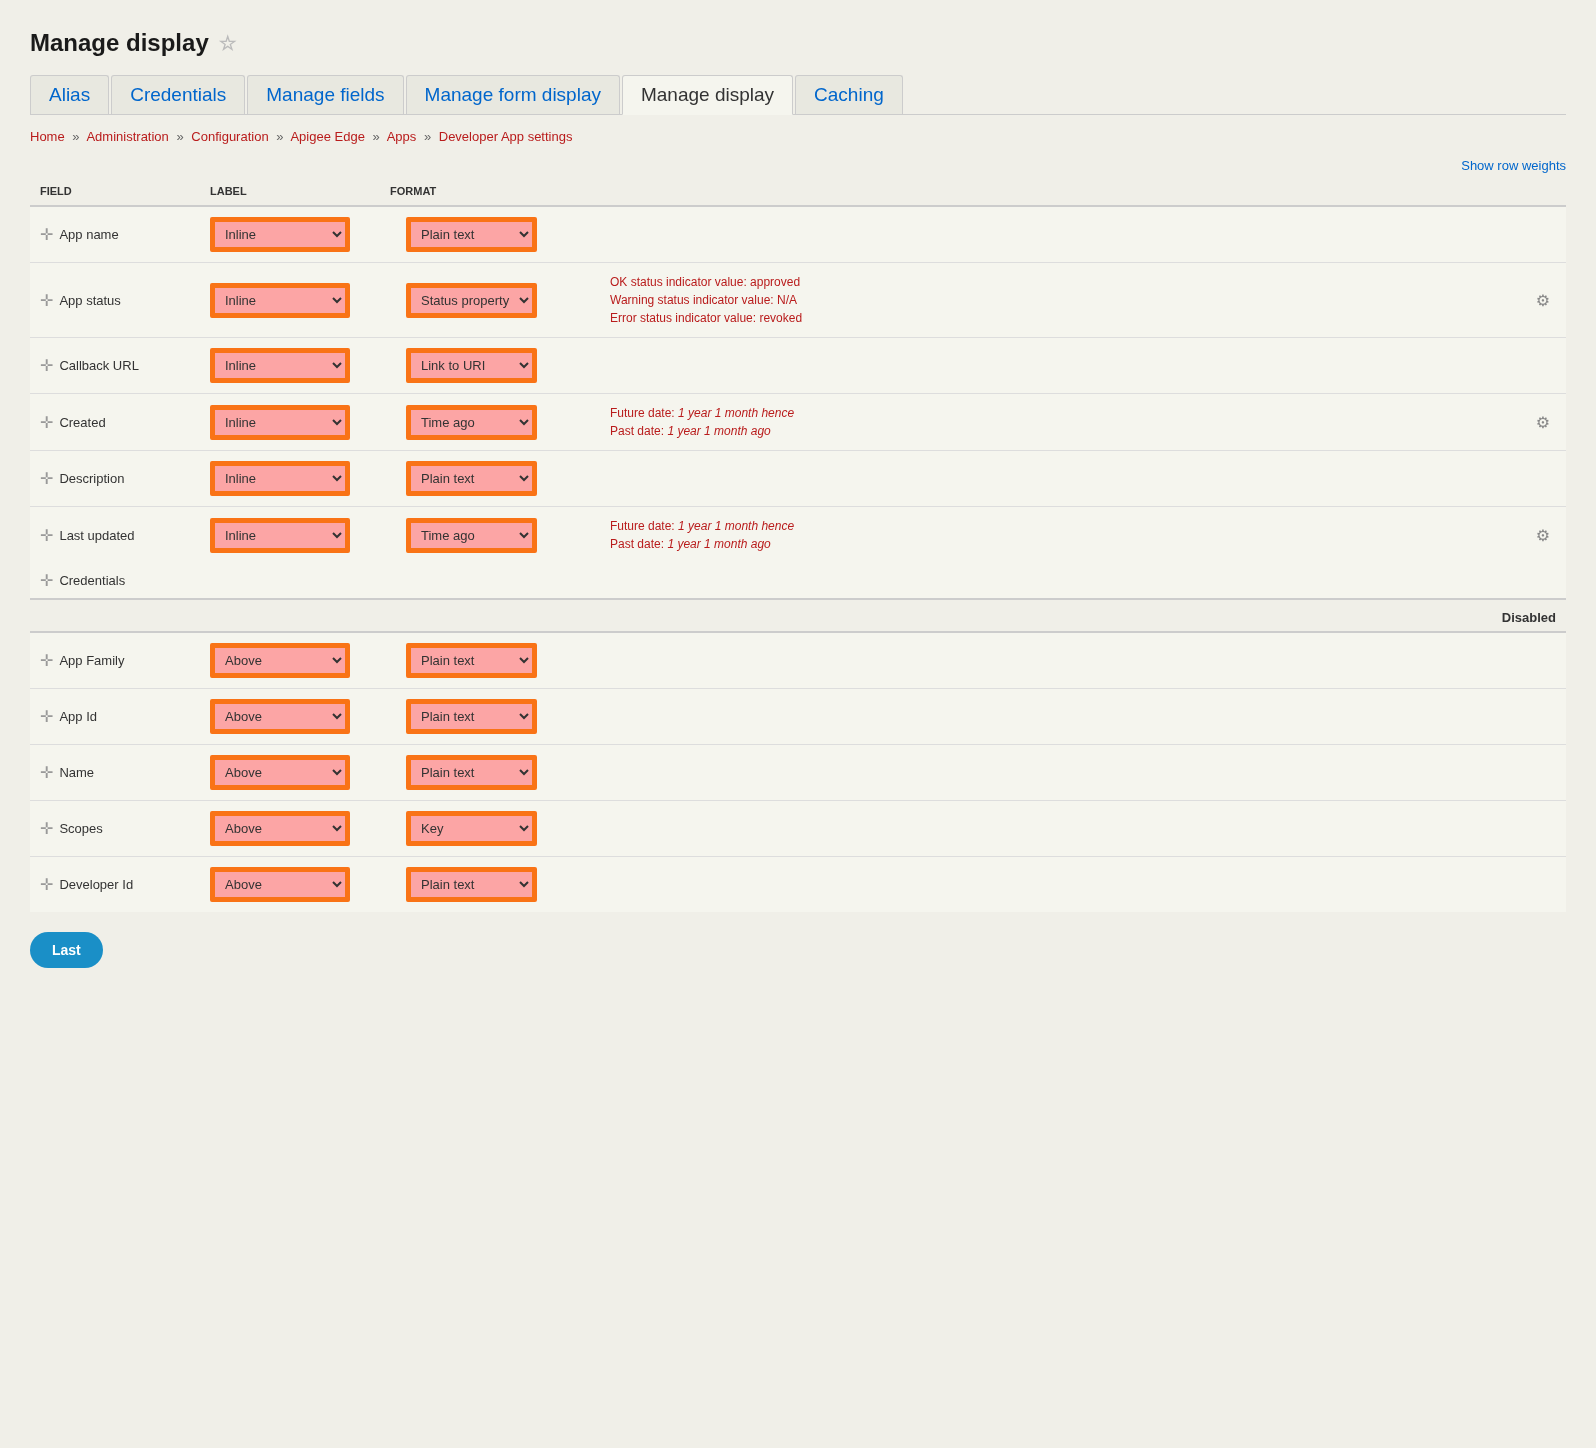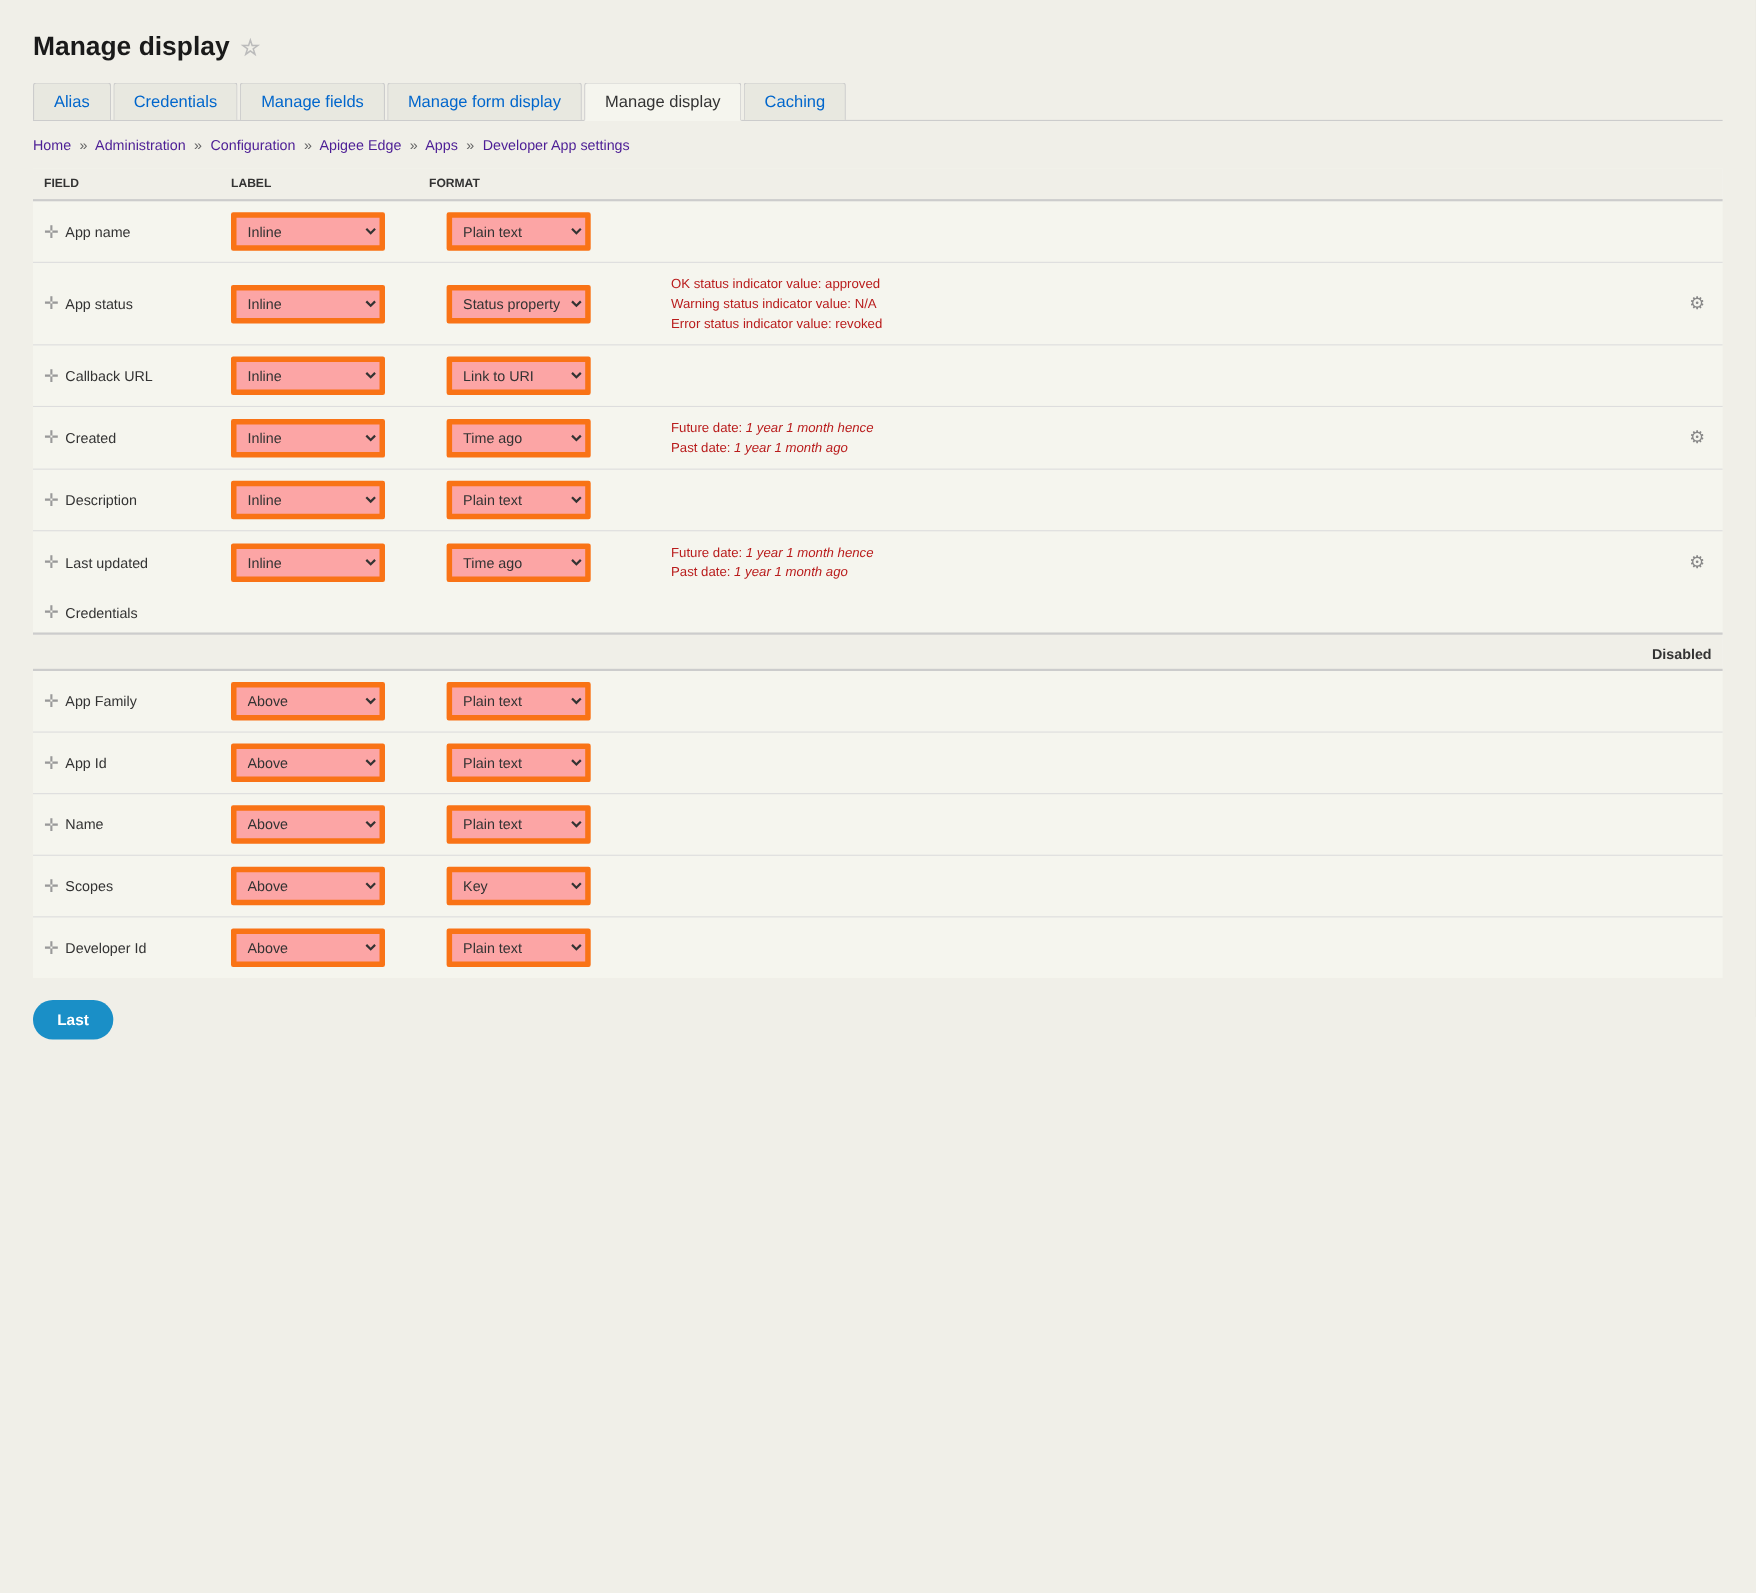--- a/index.html
+++ b/index.html
@@ -34,40 +34,40 @@
       margin-bottom: 14px;
       background: transparent;
     }
     .tab {
       padding: 8px 18px;
       border: 1px solid #ccc;
       border-bottom: none;
       background: #e8e8e0;
       color: #0066cc;
       cursor: pointer;
-      font-size: 15px;
+      font-size: 19px;
       margin-right: 2px;
       border-radius: 3px 3px 0 0;
       text-decoration: none;
     }
     .tab.active {
       background: #f5f5ee;
       color: #333;
       font-weight: normal;
       border-bottom: 1px solid #f5f5ee;
       margin-bottom: -1px;
       z-index: 1;
     }
     
     .breadcrumb {
       font-size: 13px;
       margin-bottom: 14px;
       color: #0066cc;
     }
-    .breadcrumb a { color: #4c1d95; text-decoration: none; }
+    .breadcrumb a { color: #b91c1c; text-decoration: none; }
     .breadcrumb span { color: #333; }
     .breadcrumb .sep { color: #666; margin: 0 4px; }
     
     .row-weights-link {
       text-align: right;
       margin-bottom: 4px;
     }
     .row-weights-link a {
       color: #0066cc;
       text-decoration: none;
@@ -191,20 +191,23 @@
     <a href="#">Configuration</a>
     <span class="sep">»</span>
     <a href="#">Apigee Edge</a>
     <span class="sep">»</span>
     <a href="#">Apps</a>
     <span class="sep">»</span>
     <a href="#">Developer App settings</a>
   </div>
 
   
+  <div class="row-weights-link">
+    <a href="#">Show row weights</a>
+  </div>
 
   
   <table class="manage-table">
     <thead>
       <tr>
         <th class="th-field">FIELD</th>
         <th class="th-label">LABEL</th>
         <th class="th-format">FORMAT</th>
         <th></th>
         <th class="col-gear"></th>

